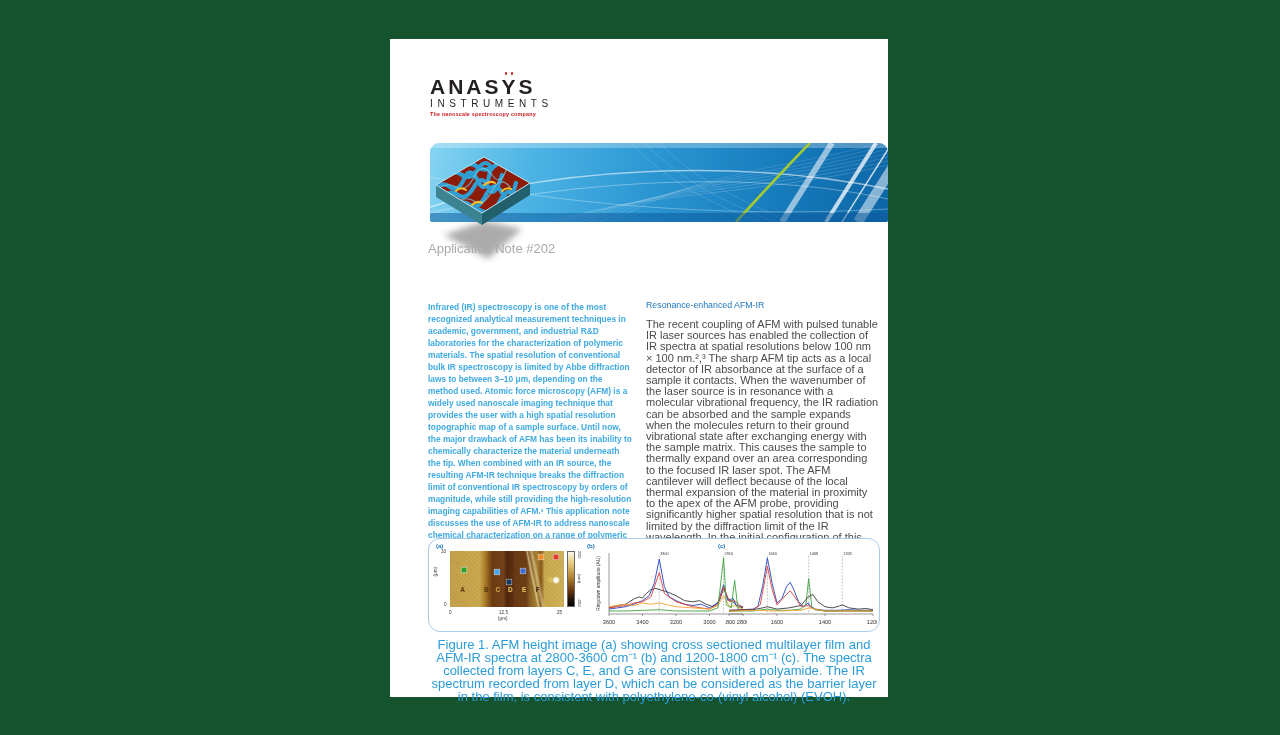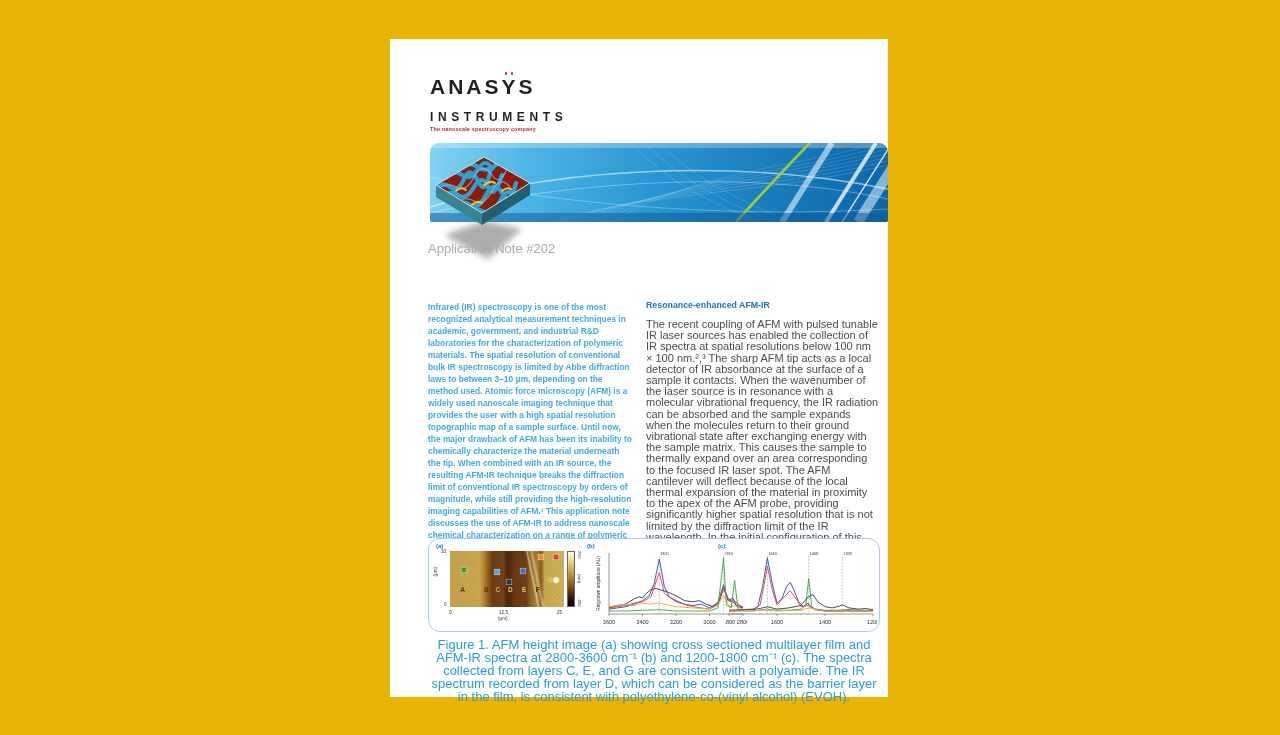--- a/index.html
+++ b/index.html
@@ -1,41 +1,41 @@
 <!DOCTYPE html>
 <html><head>
 <meta charset="utf-8">
 <style>
   html,body{margin:0;padding:0;background:#000;width:1280px;height:735px;overflow:hidden;}
   *{box-sizing:border-box;}
-  .stage{position:absolute;left:0;top:0;width:1280px;height:735px;background:#eab308;font-family:"Liberation Sans",sans-serif;}
+  .stage{position:absolute;left:0;top:0;width:1280px;height:735px;background:#14532d;font-family:"Liberation Sans",sans-serif;}
   .page{position:absolute;left:390px;top:39px;width:498px;height:658px;background:#fff;}
 
   
   .anasys{position:absolute;left:40px;top:38px;color:#231f20;}
   .anasys .name{font-size:21px;font-weight:bold;letter-spacing:3px;line-height:20px;}
   .anasys .name .ywrap{position:relative;}
   .anasys .name .ywrap::before{content:"";position:absolute;left:3px;top:-3px;width:2.6px;height:2.6px;border-radius:50%;background:#cc2027;box-shadow:6px 0 0 #cc2027;}
-  .anasys .sub{font-size:12px;font-weight:bold;letter-spacing:4.6px;margin-top:13px;}
+  .anasys .sub{font-size:10px;font-weight:normal;letter-spacing:4.6px;margin-top:1px;}
   .anasys .tagline{font-size:5.4px;font-weight:bold;color:#cc2027;margin-top:2px;letter-spacing:.2px;}
   .slogan{position:absolute;left:40px;top:112px;font-size:11.5px;font-weight:bold;font-style:italic;color:#cc2027;}
   .bruker{position:absolute;left:368px;top:18px;width:126px;height:86px;}
 
   
   .banner{position:absolute;left:40px;top:104px;width:458px;height:79px;border-radius:9px 9px 2px 2px;overflow:hidden;
     background:linear-gradient(100deg,#86d4f2 0%,#4db4e5 22%,#2b96d2 48%,#1579ba 78%,#0d66a6 100%);}
   .banner svg{position:absolute;left:0;top:0;}
   .afm-block{position:absolute;left:36px;top:112px;width:112px;height:112px;}
 
   
   .kicker{position:absolute;left:38px;top:202px;font-size:13px;color:#a7a9ac;}
   .title{position:absolute;left:38px;top:221px;width:452px;font-size:15.5px;line-height:17px;font-weight:bold;color:#1b75bc;}
   .col-left{position:absolute;left:38px;top:262px;width:205px;font-size:8.4px;line-height:12px;color:#41abe2;font-weight:bold;}
   .col-right{position:absolute;left:256px;top:261px;width:233px;}
-  .sec-head{font-size:8.8px;font-weight:bold;color:#1b75bc;margin:0 0 9px 0;}
+  .sec-head{font-size:8.8px;font-weight:normal;color:#1b75bc;margin:0 0 9px 0;}
   .sec-body{font-size:11px;line-height:11.2px;color:#4b4b4d;}
 
   
   .figure{position:absolute;left:38px;top:499px;width:452px;height:94px;border:1.6px solid #a9cbe8;border-radius:12px;background:#fff;}
   .plabel{position:absolute;font-size:6px;font-weight:bold;color:#1b75bc;}
   .afm-plot{position:absolute;left:21px;top:12px;width:114px;height:56px;
     background:
       radial-gradient(circle at 93% 52%, rgba(255,255,255,.95) 0 2px, rgba(255,255,255,0) 4px),
       linear-gradient(78deg, rgba(255,255,255,0) 69%, rgba(255,244,210,.55) 70.5%, rgba(255,255,255,0) 72%, rgba(255,244,210,.45) 74%, rgba(255,255,255,0) 76%),
       repeating-linear-gradient(45deg, rgba(0,0,0,.05) 0 1px, rgba(255,255,255,0) 1px 3px),

